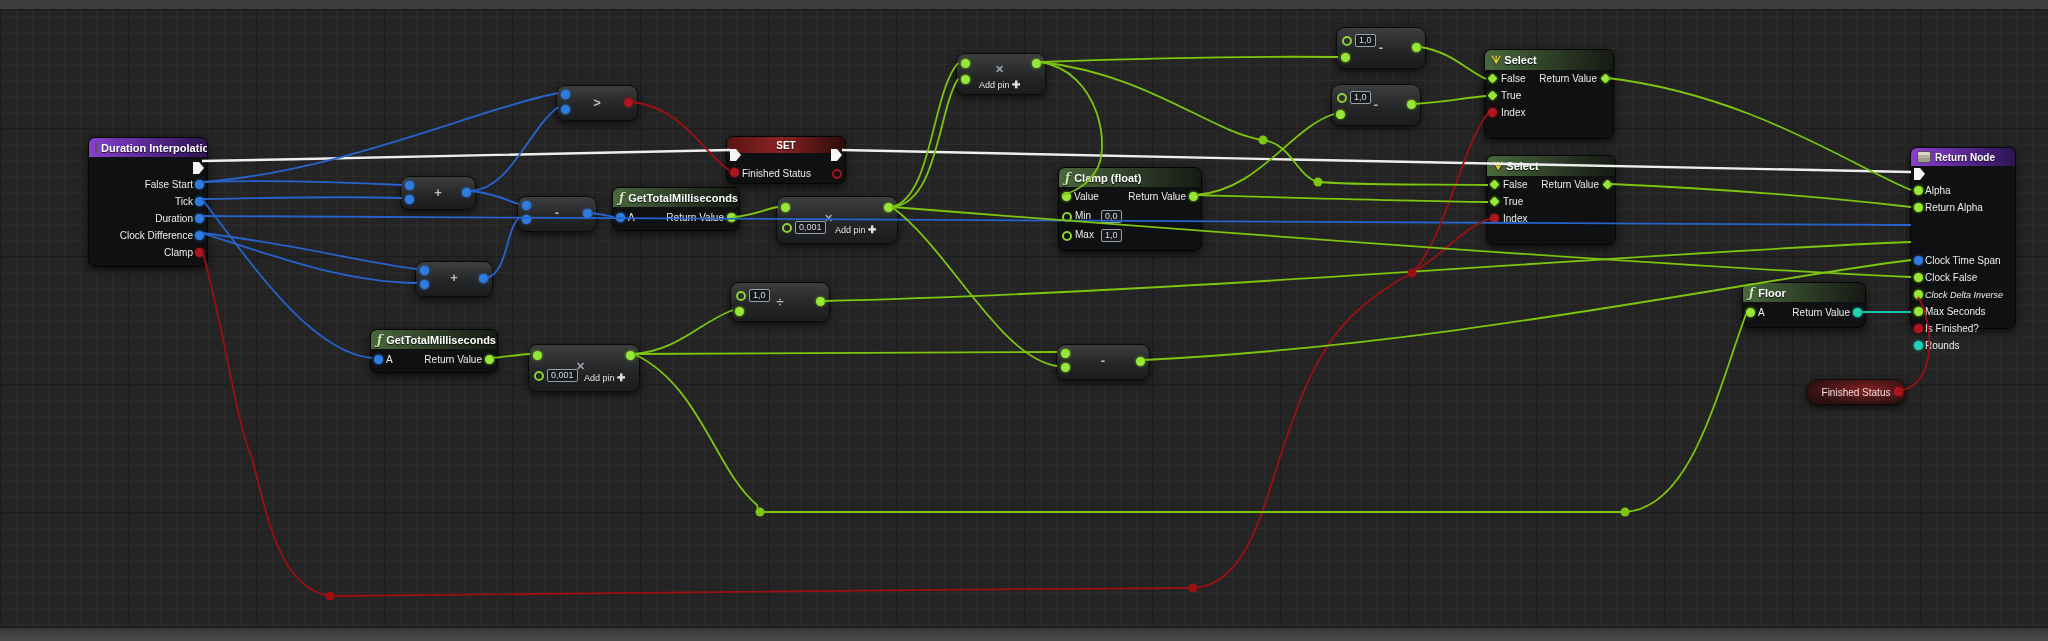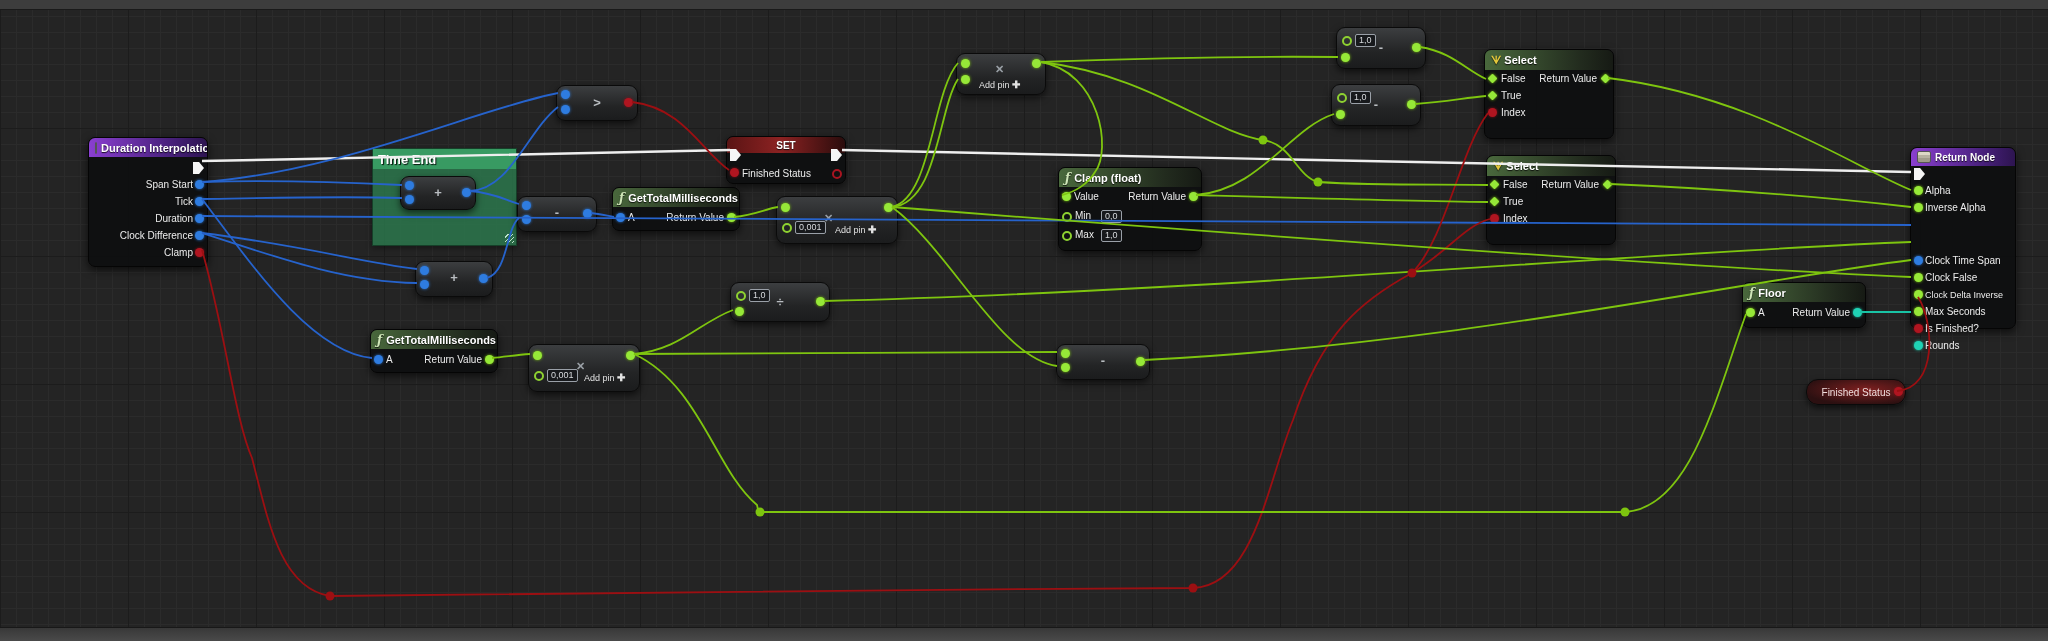--- a/index.html
+++ b/index.html
@@ -71,36 +71,32 @@
   .w-green{stroke:#7ec50f;stroke-width:1.8;fill:none;}
   .w-red{stroke:#9c0f12;stroke-width:1.8;fill:none;}
   .w-teal{stroke:#19c3a5;stroke-width:1.8;fill:none;}
 </style>
 </head>
 <body>
 
 <div id="canvas">
   <div class="topband"></div>
 
-  <div class="comment">
-    <div class="cbar">Time End</div>
-    <div class="grip"></div>
-  </div>
 
   <div class="node" style="left:88px;top:137px;width:118px;height:128px;">
     <div class="hdr hdr-purple">
       <span class="licon"></span>
       <span>Duration Interpolation</span>
     </div>
     <div class="rows">
       <div class="row rt">
           <span class="exec onright"></span>
         </div>
       <div class="row rt">
-          <span>Span Start</span>
+          <span>False Start</span>
           <span class="pin p-blue onright"></span>
         </div>
       <div class="row rt">
           <span>Tick</span>
           <span class="pin p-blue onright"></span>
         </div>
       <div class="row rt">
           <span>Duration</span>
           <span class="pin p-blue onright"></span>
         </div>
@@ -331,31 +327,31 @@
     </div>
     <div class="row lt" style="height:16px;">
         <span class="exec onleft" style="top:2px;"></span>
       </div>
     <div class="row lt" style="height:17px;">
         <span class="pin p-green onleft"></span>
         <span>Alpha</span>
       </div>
     <div class="row lt" style="height:17px;">
         <span class="pin p-green onleft"></span>
-        <span>Inverse Alpha</span>
+        <span>Return Alpha</span>
       </div>
     <div class="row lt" style="height:17px;margin-top:36px;">
         <span class="pin p-blue onleft"></span>
         <span>Clock Time Span</span>
       </div>
     <div class="row lt" style="height:17px;">
         <span class="pin p-green onleft"></span>
         <span>Clock False</span>
       </div>
-    <div class="row lt" style="height:17px;">
+    <div class="row lt" style="height:17px;font-style:italic;">
         <span class="pin p-green onleft"></span>
         <span style="font-size:9px;">Clock Delta Inverse</span>
       </div>
     <div class="row lt" style="height:17px;">
         <span class="pin p-green onleft"></span>
         <span>Max Seconds</span>
       </div>
     <div class="row lt" style="height:17px;">
         <span class="pin p-red onleft"></span>
         <span>Is Finished?</span>

